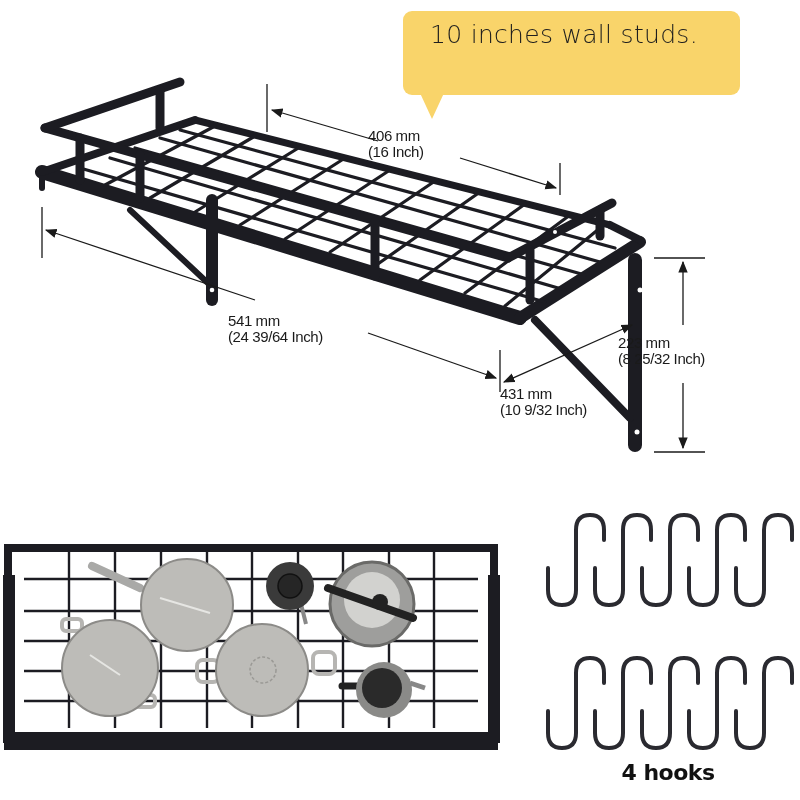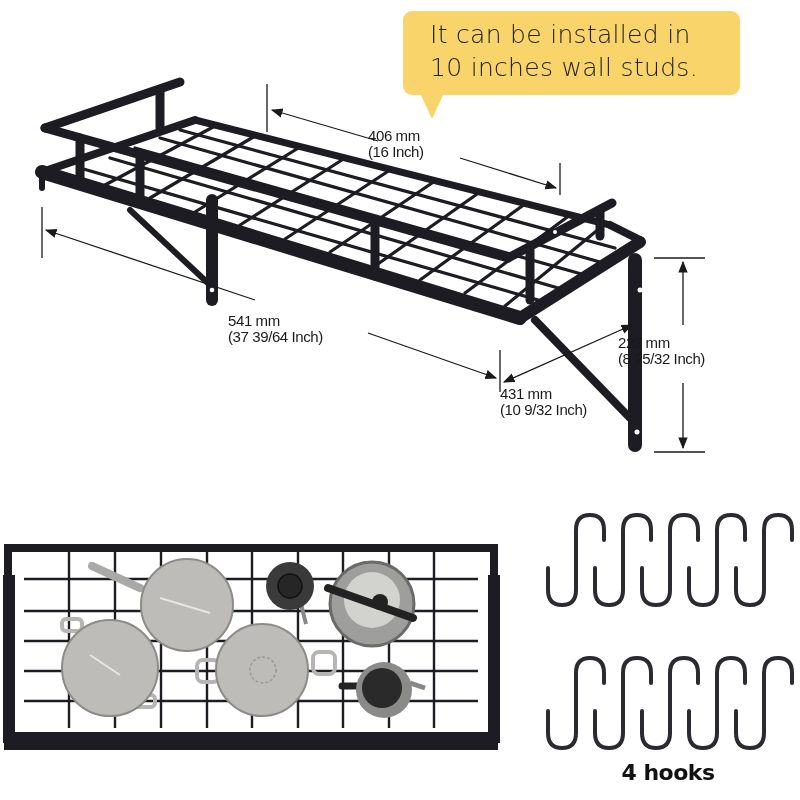--- a/index.html
+++ b/index.html
@@ -30,21 +30,20 @@
       font-family: "DejaVu Sans", sans-serif; font-size: 22px; font-weight: bold; color: #111;
       letter-spacing: -0.5px;
     }
   </style>
 </head>
 <body>
 
 <div class="bubble"></div>
 <div class="bubble-tail"></div>
 <div class="bubble-text">
-  <div>It can be installed in</div>
   <div>10 inches wall studs.</div>
 </div>
 
 <svg width="800" height="800" viewBox="0 0 800 800">
   <defs>
     <marker id="arrow" viewBox="0 0 10 10" refX="9" refY="5" markerWidth="9" markerHeight="9" orient="auto-start-reverse">
       <path d="M0,1 L10,5 L0,9 z" fill="#1a1a1a"></path>
     </marker>
   </defs>
 
@@ -210,21 +209,21 @@
     <path d="M736,711 L736,733 Q736,748 750,748 Q764,748 764,733 L764,673 Q764,658 778,658 Q792,658 792,673 L792,683"></path>
   </g>
 </svg>
 
 <div class="dim" style="left:368px; top:128px; width:100px;">
   <div>406 mm</div>
   <div>(16 Inch)</div>
 </div>
 <div class="dim" style="left:228px; top:313px; width:140px;">
   <div>541 mm</div>
-  <div>(37 39/64 Inch)</div>
+  <div>(24 39/64 Inch)</div>
 </div>
 <div class="dim" style="left:500px; top:386px; width:130px;">
   <div>431 mm</div>
   <div>(10 9/32 Inch)</div>
 </div>
 <div class="dim" style="left:618px; top:335px; width:130px;">
   <div>223 mm</div>
   <div>(8 25/32 Inch)</div>
 </div>
 

